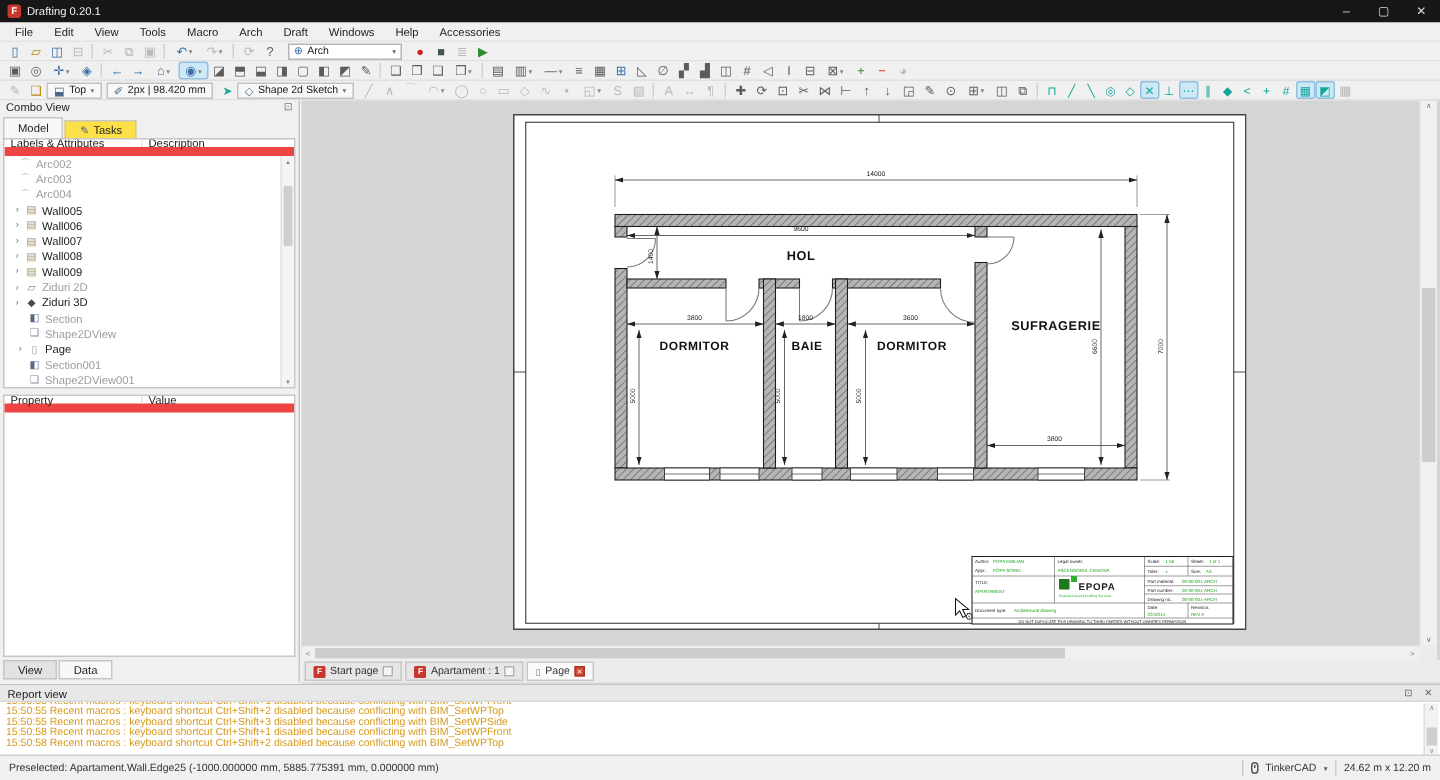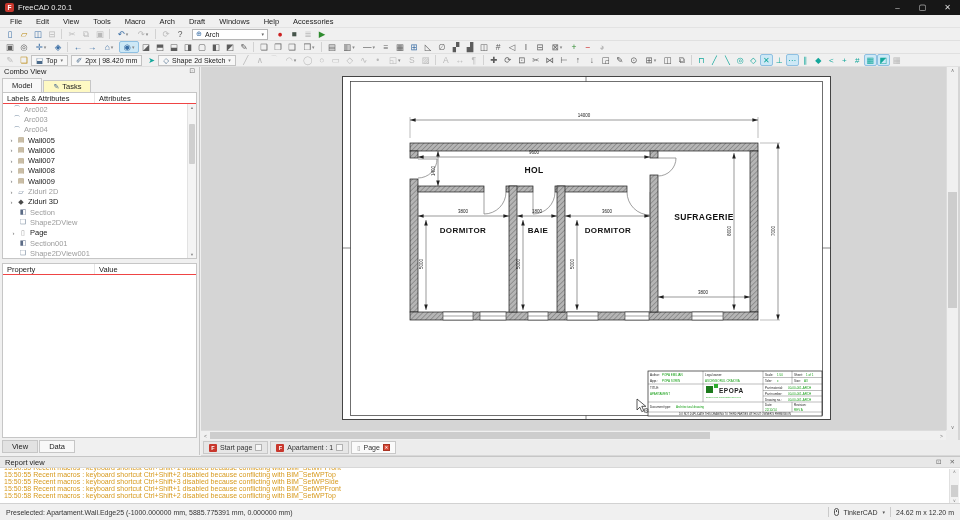--- a/index.html
+++ b/index.html
@@ -33,25 +33,25 @@
   .wb-combo .car{margin-left:auto;font-size:5px;color:#666}
   .wb-globe{color:#3a6ea5;font-size:7px}
   .tb-btn{display:flex;align-items:center;gap:3px;border:1px solid #c2c2c2;background:#f7f7f7;height:11px;padding:0 4px;font-size:7px;margin-right:3px;color:#1a1a1a}
   .tb-btn .bic{font-size:7.5px;color:#4a6a8a}
   .tb-btn .car{font-size:5px;color:#777}
   
   .left-panel{position:absolute;left:0;top:67px;width:200px;height:388px;background:#f0f0f0;border-right:1px solid #c6c6c6;display:flex;flex-direction:column;padding:0 0 2px 0}
   .panel-header{height:11px;display:flex;align-items:flex-start;justify-content:space-between;padding:0 4px;font-size:7.5px}
   .panel-hicon{color:#777;font-size:7px}
   .combo-tabs{display:flex;align-items:flex-end;height:14px;padding-left:2px;gap:1px}
-  .ctab{border:1px solid #c6c6c6;border-bottom:none;background:#fef9c3;height:12px;display:flex;align-items:center;gap:3px;padding:0 9px;font-size:7.5px}
+  .ctab{border:1px solid #c6c6c6;border-bottom:none;background:#fde047;height:12px;display:flex;align-items:center;gap:3px;padding:0 9px;font-size:7.5px}
   .ctab.active{background:#f8f8f8;height:14px}
   .ctab .cic{color:#345a8a;font-size:7px}
   .tree{background:#fff;border:1px solid #c6c6c6;margin:0 2px;height:167px;position:relative;overflow:hidden}
-  .tree-hdr,.prop-hdr{display:flex;height:11px;border-bottom:1px solid #ef4444;align-items:center;font-size:7.5px;color:#222}
+  .tree-hdr,.prop-hdr{display:flex;height:11px;border-bottom:6px solid #ef4444;align-items:center;font-size:7.5px;color:#222}
   .hcol1{width:92px;padding-left:4px;border-right:1px solid #e6e6e6;height:100%;display:flex;align-items:center}
   .hcol2{padding-left:4px}
   .trow{display:flex;align-items:center;height:10.3px;font-size:7.5px}
   .trow .exp{width:9px;text-align:center;color:#666;font-size:6px}
   .trow .ti{width:10px;text-align:center;font-size:7px;color:#8a8a8a;margin-right:2px}
   .trow .tl{color:#1a1a1a}
   .trow.dim .tl{color:#9c9c9c}
   .trow.lvl1{padding-left:6px}
   .trow.lvl2{padding-left:4px}
   .trow.lvl3{}
@@ -107,21 +107,21 @@
   .dt{font-size:4.5px;fill:#222}
   .rl{font-weight:bold;fill:#111;letter-spacing:.4px}
   .tbl{font-size:3px;fill:#222}
   .tbv{font-size:3px;fill:#18a018}
 </style>
 </head>
 <body>
 
 <div class="titlebar">
   <span class="fc-logo">F</span>
-  <span>FreeCAD 0.20.1</span>
+  <span>Drafting 0.20.1</span>
   <div class="win-btns">
     <span class="win-btn">–</span>
     <span class="win-btn">▢</span>
     <span class="win-btn">✕</span>
   </div>
 </div>
 
 <div class="menubar">
   <span class="menu-item">File</span>
     <span class="menu-item">Edit</span>
@@ -519,21 +519,21 @@
         <span>Model</span>
       </div>
     <div class="ctab">
         <span class="cic">✎</span>
         <span>Tasks</span>
       </div>
   </div>
   <div class="tree">
     <div class="tree-hdr">
       <span class="hcol1">Labels &amp; Attributes</span>
-      <span class="hcol2">Attributes</span>
+      <span class="hcol2">Description</span>
     </div>
     <div>
       <div class="trow lvl3 dim c-arc">
           <span class="exp"></span>
           <span class="ti">⌒</span>
           <span class="tl">Arc002</span>
         </div>
         <div class="trow lvl3 dim c-arc">
           <span class="exp"></span>
           <span class="ti">⌒</span>

